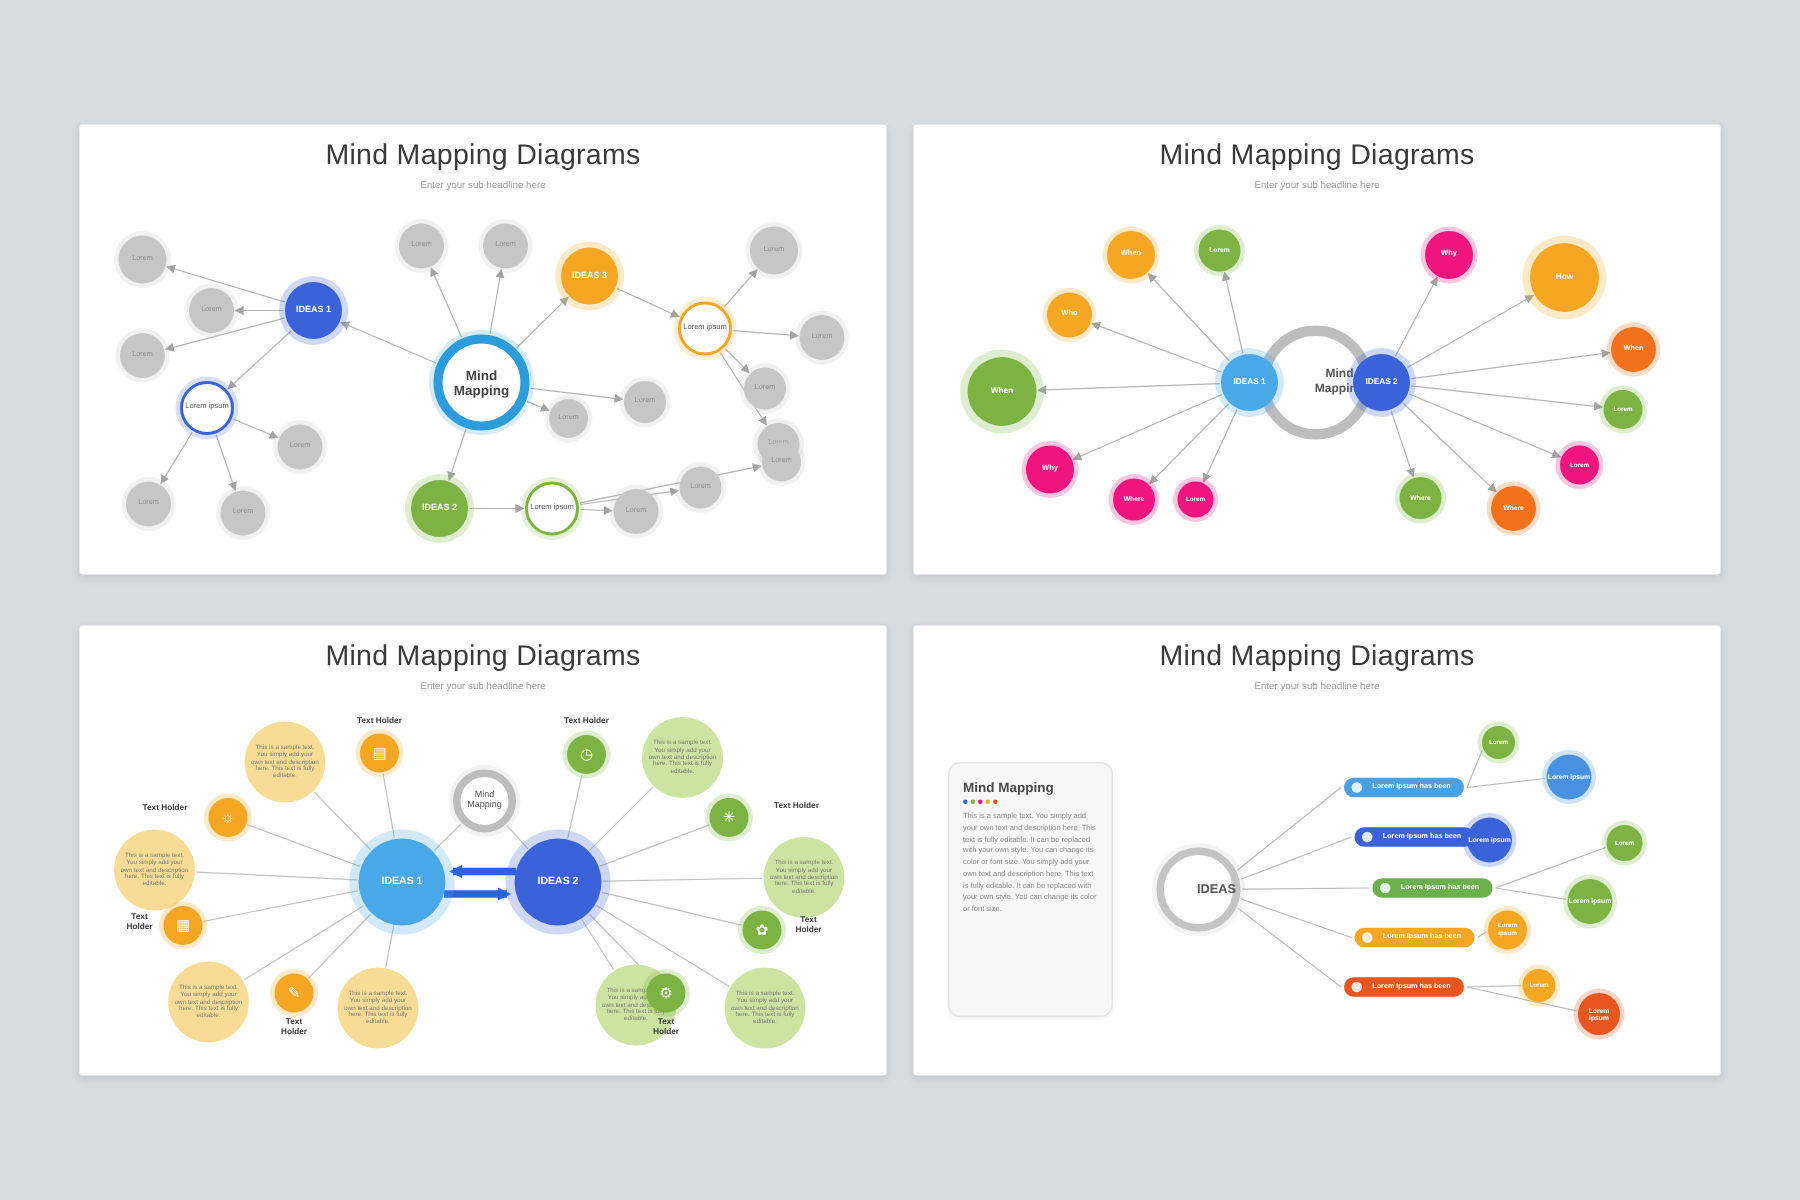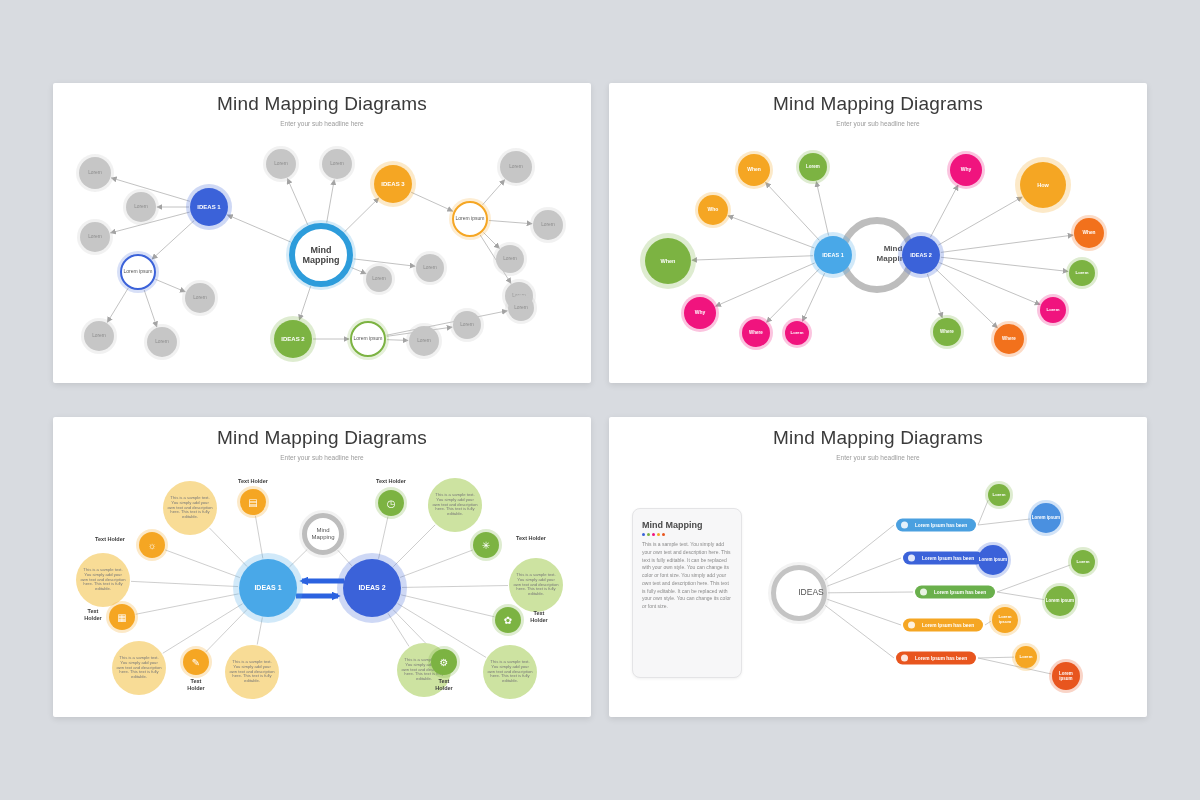--- a/index.html
+++ b/index.html
@@ -347,21 +347,21 @@
           <line x1="369" y1="108" x2="379.16567377411286" y2="83.15920296470817" stroke="#bcbcbc" stroke-width="0.8"></line>
           <line x1="369" y1="108" x2="421.03229863017316" y2="102.01612645080716" stroke="#bcbcbc" stroke-width="0.8"></line>
           <line x1="376" y1="141" x2="368.01278466045136" y2="142.36051138641807" stroke="#bcbcbc" stroke-width="0.8"></line>
           <line x1="388" y1="175" x2="461.34298796261857" y2="147.96648719626126" stroke="#bcbcbc" stroke-width="0.8"></line>
           <line x1="388" y1="175" x2="435.058453615332" y2="182.63358173845702" stroke="#bcbcbc" stroke-width="0.8"></line>
           <line x1="376" y1="208" x2="382.04530462983416" y2="204.12537865888433" stroke="#bcbcbc" stroke-width="0.8"></line>
           <line x1="369" y1="241" x2="405.0007406721607" y2="240.13332510364265" stroke="#bcbcbc" stroke-width="0.8"></line>
           <line x1="369" y1="241" x2="442.14175199850456" y2="256.9427041228699" stroke="#bcbcbc" stroke-width="0.8"></line>
         </svg>
         <div class="node ring" style="left: 190px; top: 176px; width: 56px; height: 56px; background: rgb(255, 255, 255); border: 5px solid rgb(196, 196, 196); box-shadow: rgba(196, 196, 196, 0.2) 0px 0px 0px 3px;">
-          <div class="node-label" style="font-size: 8.5px; color: rgb(85, 85, 85); font-weight: normal; padding-left: 24px;">IDEAS</div>
+          <div class="node-label" style="font-size: 8.5px; color: rgb(85, 85, 85); font-weight: bold; padding-left: 24px;">IDEAS</div>
         </div>
         <div class="node pill" style="left: 327px; top: 108px; width: 80px; height: 13px; background: rgb(74, 160, 224);">
           <span class="pill-dot"></span>
           <span class="pill-label" style="font-size: 4.8px;">Lorem Ipsum has been</span>
         </div>
         <div class="node pill" style="left: 334px; top: 141px; width: 80px; height: 13px; background: rgb(59, 98, 217);">
           <span class="pill-dot"></span>
           <span class="pill-label" style="font-size: 4.8px;">Lorem Ipsum has been</span>
         </div>
         <div class="node pill" style="left: 346px; top: 175px; width: 80px; height: 13px; background: rgb(106, 176, 76);">

